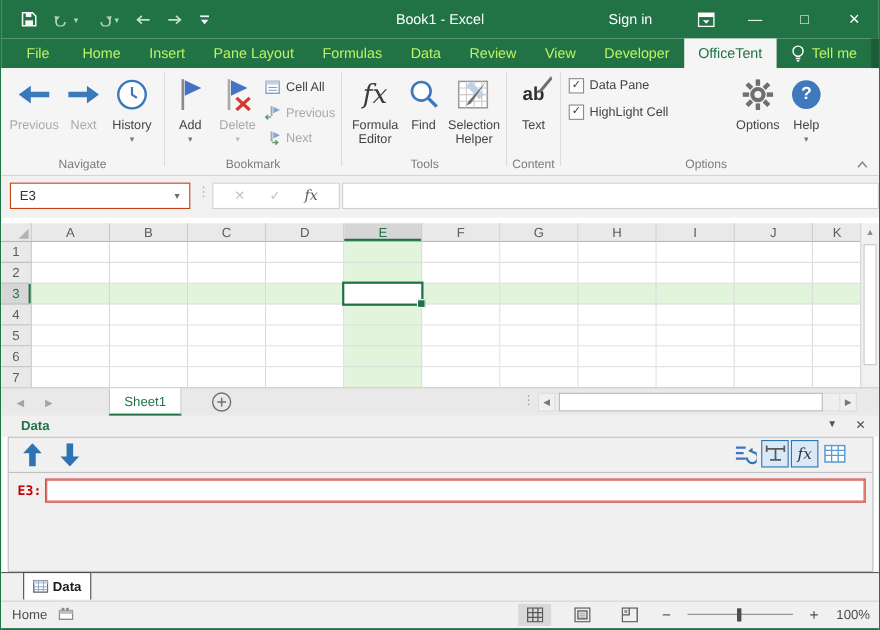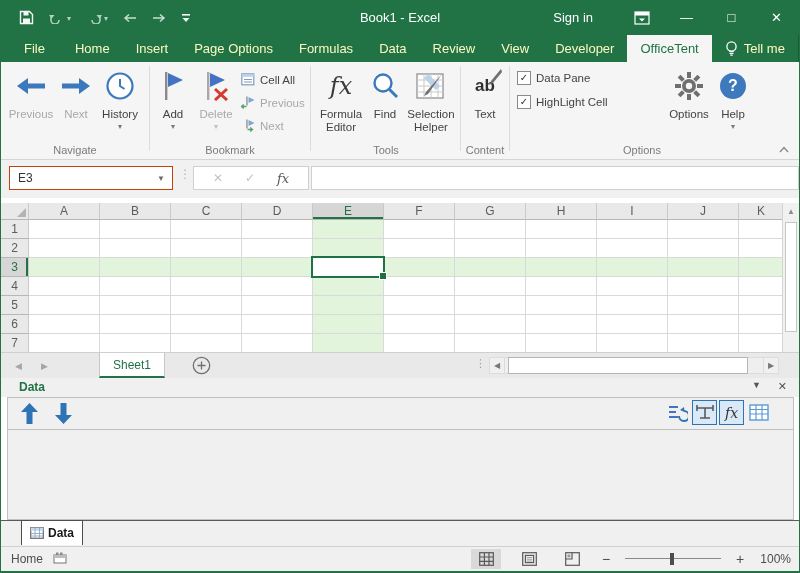--- a/index.html
+++ b/index.html
@@ -10,21 +10,21 @@
   .titlebar{position:absolute;left:0;top:0;right:0;height:35px;background:#217346;color:#fff;}
   .qat{position:absolute;left:18px;top:0;height:35px;display:flex;align-items:center;gap:15px;}
   .qat .qbtn{display:flex;align-items:center;gap:2px;opacity:.95;}
   .titlebar .title{position:absolute;left:0;right:0;top:0;height:35px;line-height:35px;
                    text-align:center;font-size:13px;color:#fff;}
   .tb-right{position:absolute;right:0;top:0;height:35px;display:flex;align-items:center;}
   .signin{font-size:13px;margin-right:26px;cursor:pointer;}
   .winbtn{width:45px;height:35px;display:flex;align-items:center;justify-content:center;font-size:13px;}
   
   .tabrow{position:absolute;left:0;top:35px;right:0;height:27px;background:#217346;display:flex;align-items:stretch;padding-left:6px;}
-  .rtab{display:flex;align-items:center;gap:6px;padding:0 13px;color:#fef9c3;font-size:13px;cursor:pointer;white-space:nowrap;}
+  .rtab{display:flex;align-items:center;gap:6px;padding:0 13px;color:#bef264;font-size:13px;cursor:pointer;white-space:nowrap;}
   .rtab.file{padding:0 17px;}
   .rtab.active{background:#f5f5f5;color:#217346;}
   .rtab.dark{background:#1a5c38;margin-left:auto;padding:0 16px;}
   
   .ribbon{position:absolute;left:0;top:62px;right:0;height:98px;background:#f5f5f5;border-bottom:1px solid #d5d5d5;box-sizing:border-box;font-size:12px;color:#444;}
   .rsep{position:absolute;top:4px;bottom:8px;width:1px;background:#dcdcdc;}
   .grouplabel{position:absolute;bottom:3px;font-size:11px;color:#7b7b7b;text-align:center;width:90px;}
   .bigbtn{position:absolute;top:4px;display:flex;flex-direction:column;align-items:center;text-align:center;cursor:pointer;}
   .bigbtn .bicon{height:40px;display:flex;align-items:center;justify-content:center;}
   .bigbtn .blabel{font-size:11.5px;line-height:13px;color:#444;margin-top:2px;}
@@ -174,21 +174,21 @@
       <div class="rtab file">
         <span>File</span>
       </div>
       <div class="rtab">
         <span>Home</span>
       </div>
       <div class="rtab">
         <span>Insert</span>
       </div>
       <div class="rtab">
-        <span>Page Options</span>
+        <span>Pane Layout</span>
       </div>
       <div class="rtab">
         <span>Formulas</span>
       </div>
       <div class="rtab">
         <span>Data</span>
       </div>
       <div class="rtab">
         <span>Review</span>
       </div>
@@ -549,20 +549,24 @@
           <span class="fxi">fx</span>
         </span>
         <span class="ptbtn">
           <svg width="20" height="17" viewBox="0 0 20 17">
               <rect x="1" y="1" width="18" height="15" fill="#fff" stroke="#5b9bd5" stroke-width="1.4"></rect>
               <path d="M1 5.5 h18 M1 10 h18 M7 1 v15 M13 1 v15" stroke="#5b9bd5" stroke-width="1.2"></path>
             </svg>
         </span>
       </div>
     </div>
+    <div class="e3row">
+      <span class="e3label">E3:</span>
+      <input class="e3input" value="" style="">
+    </div>
   </div>
   <div class="panetabs">
     <div class="ptab">
       <svg width="14" height="12" viewBox="0 0 14 12">
           <rect x="0.7" y="0.7" width="12.6" height="10.6" fill="#fff" stroke="#666" stroke-width="1.2"></rect>
           <rect x="0.7" y="0.7" width="12.6" height="3" fill="#c8d8ea"></rect>
           <path d="M0.7 6.5 h12.6 M0.7 9 h12.6 M5 0.7 v10.6 M9.5 0.7 v10.6" stroke="#8aa8c8" stroke-width="0.9"></path>
         </svg>
       <span>Data</span>
     </div>

